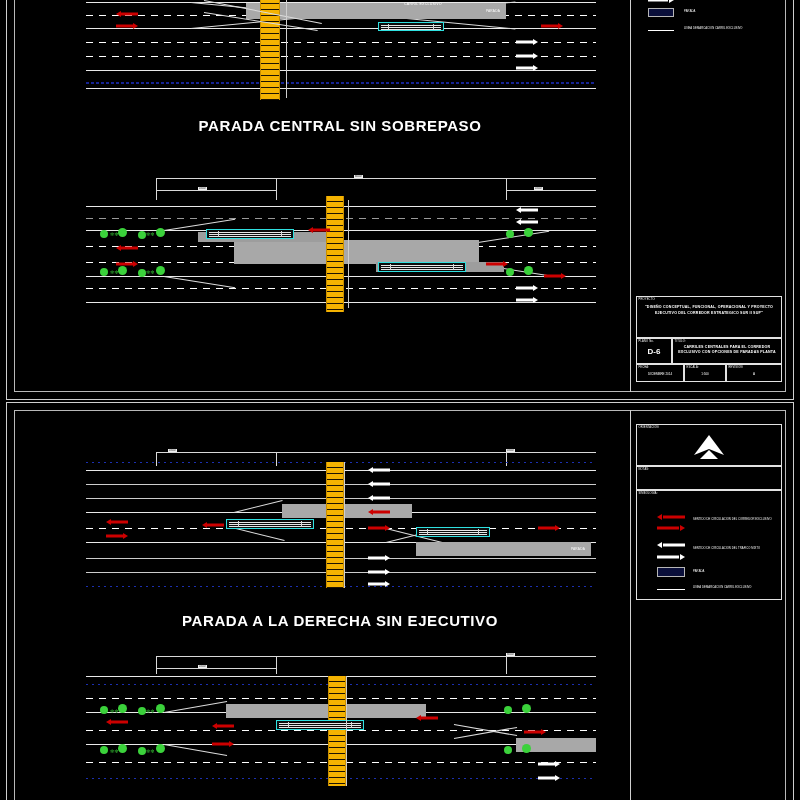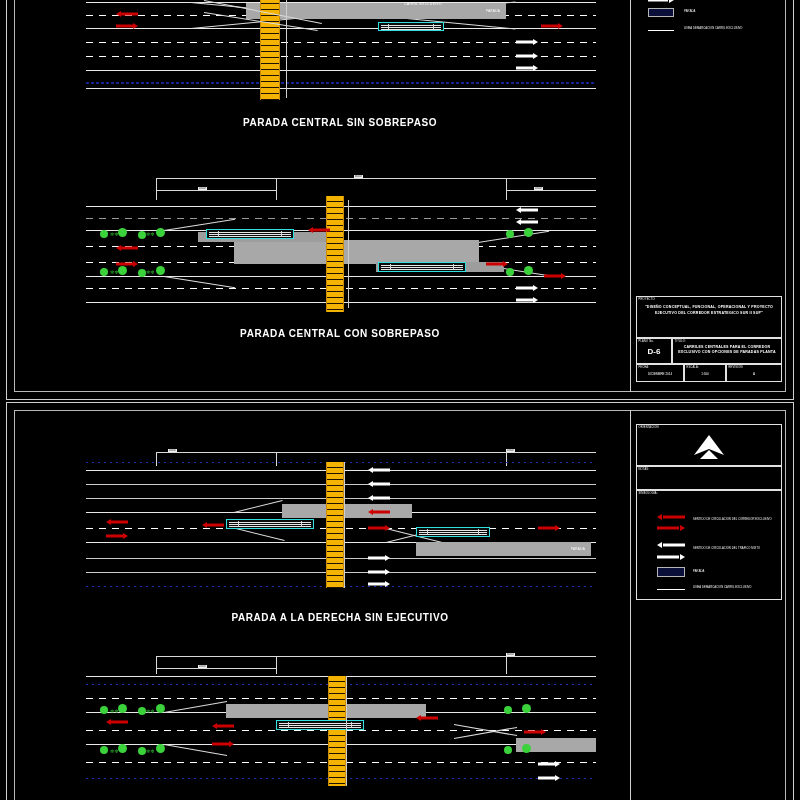--- a/index.html
+++ b/index.html
@@ -61,21 +61,21 @@
      line-height:3.4px;white-space:nowrap;}
 
   
   .leader{position:absolute;height:1px;background:#dcdcdc;transform-origin:left center;}
   .calltxt{position:absolute;color:#ffffff;font-size:3.6px;white-space:nowrap;letter-spacing:.2px;}
 
   
   .chain{position:absolute;width:1px;background:#cfcfcf;}
 
   
-  .plantitle{position:absolute;color:#ffffff;font-size:10px;font-weight:bold;
+  .plantitle{position:absolute;color:#ffffff;font-size:15px;font-weight:bold;
      letter-spacing:.6px;white-space:nowrap;text-align:center;}
 
   
   .tb{position:absolute;box-sizing:border-box;border:1px solid #e2e2e2;background:#000;}
   .tb-cap{position:absolute;left:1.5px;top:.5px;color:#fff;font-size:2.6px;letter-spacing:.2px;}
   .tb-txt{color:#ffffff;font-size:3.6px;font-weight:bold;text-align:center;letter-spacing:.2px;}
   .tb-big{color:#ffffff;font-size:8px;font-weight:bold;text-align:center;}
   .tb-sm{color:#ffffff;font-size:3px;text-align:center;}
   .legtxt{position:absolute;color:#ffffff;font-size:2.7px;white-space:nowrap;letter-spacing:.1px;}
   .legbox{position:absolute;background:#0a0f3a;border:1px solid #b6b6b6;box-sizing:border-box;}
@@ -287,21 +287,20 @@
      <div class="tree" style="left:420px;top:96px;">
         <span class="canopy" style="width:8px;height:8px;"></span>
       </div>
      <div class="tree" style="left:438px;top:94px;">
         <span class="canopy" style="width:9px;height:9px;"></span>
       </div>
 
      <div class="chain" style="left:262px;top:28px;height:108px;"></div>
   </div>
 
-  <div class="plantitle" style="left:130px;top:328px;width:420px;">PARADA CENTRAL CON SOBREPASO</div>
 
   <div class="tb" style="left:636px;top:296px;width:146px;height:42px;">
      <span class="tb-cap">PROYECTO:</span>
      <div class="tb-txt" style="padding:8px 5px 0 5px;line-height:5.5px;">"DISEÑO CONCEPTUAL, FUNCIONAL, OPERACIONAL Y PROYECTO EJECUTIVO DEL CORREDOR ESTRATEGICO SUR II SUP"</div>
   </div>
   <div class="tb" style="left:636px;top:338px;width:36px;height:26px;">
      <span class="tb-cap">PLANO No.</span>
      <div class="tb-big" style="padding-top:8px;">D-6</div>
   </div>
   <div class="tb" style="left:672px;top:338px;width:110px;height:26px;">

